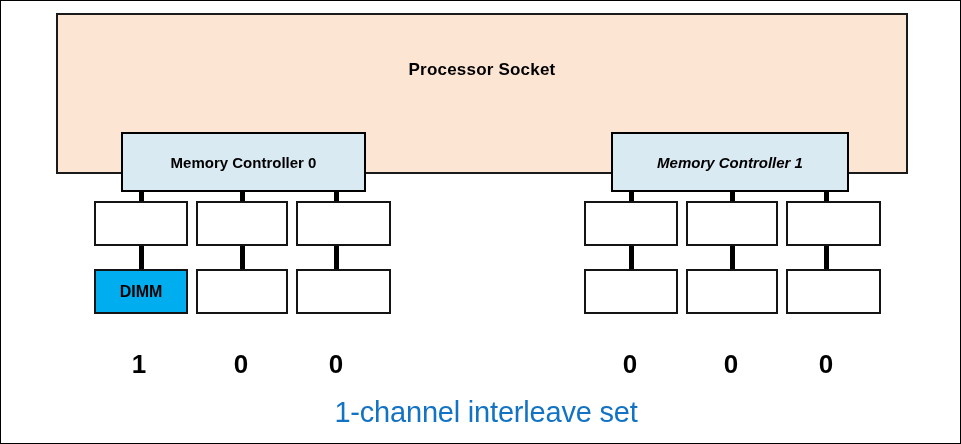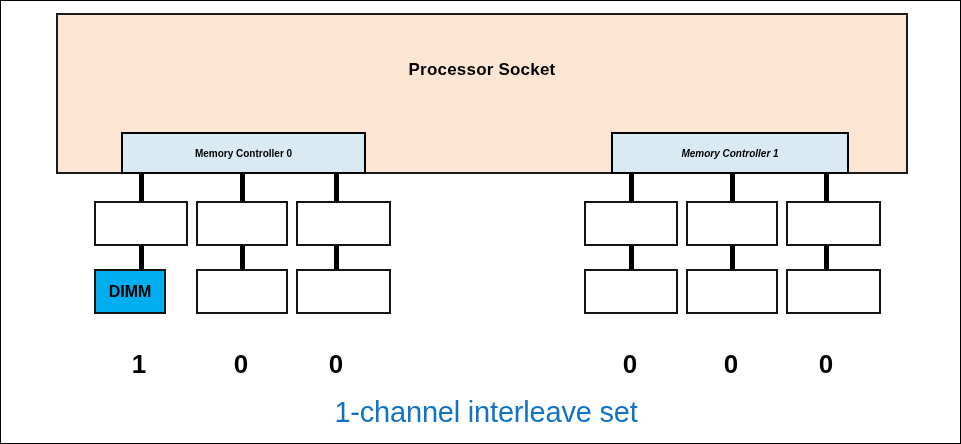--- a/index.html
+++ b/index.html
@@ -39,28 +39,28 @@
     text-align: center;
     font-size: 17px;
     font-weight: bold;
     color: #000000;
     letter-spacing: 0.2px;
   }
 
   
   .mc {
     position: absolute;
-    height: 42px;
+    height: 60px;
     background: #d9eaf3;
     border: 2px solid #000000;
     box-sizing: border-box;
     display: flex;
     align-items: center;
     justify-content: center;
-    font-size: 10px;
+    font-size: 15px;
     font-weight: bold;
     color: #000000;
     z-index: 5;
   }
   #mc0 { left: 120px; top: 131px; width: 245px; }
   #mc1 { left: 610px; top: 131px; width: 238px; font-style: italic; }
 
   
   .slot {
     position: absolute;
@@ -130,21 +130,21 @@
   <div class="conn" style="left:333px; top:171px; height:30px;"></div>
 
   <div class="slot" style="left:93px; top:200px; width:94px;"></div>
   <div class="slot" style="left:195px; top:200px; width:92px;"></div>
   <div class="slot" style="left:295px; top:200px; width:95px;"></div>
 
   <div class="conn" style="left:138px; top:243px; height:27px;"></div>
   <div class="conn" style="left:239px; top:243px; height:27px;"></div>
   <div class="conn" style="left:333px; top:243px; height:27px;"></div>
 
-  <div class="slot populated" style="left:93px; top:268px; width:72px;">DIMM</div>
+  <div class="slot populated" style="left:93px; top:268px; width:94px;">DIMM</div>
   <div class="slot" style="left:195px; top:268px; width:92px;"></div>
   <div class="slot" style="left:295px; top:268px; width:95px;"></div>
 
   <div class="count" style="left:118px;">1</div>
   <div class="count" style="left:220px;">0</div>
   <div class="count" style="left:315px;">0</div>
 
   <div class="conn" style="left:628px; top:171px; height:30px;"></div>
   <div class="conn" style="left:729px; top:171px; height:30px;"></div>
   <div class="conn" style="left:823px; top:171px; height:30px;"></div>

